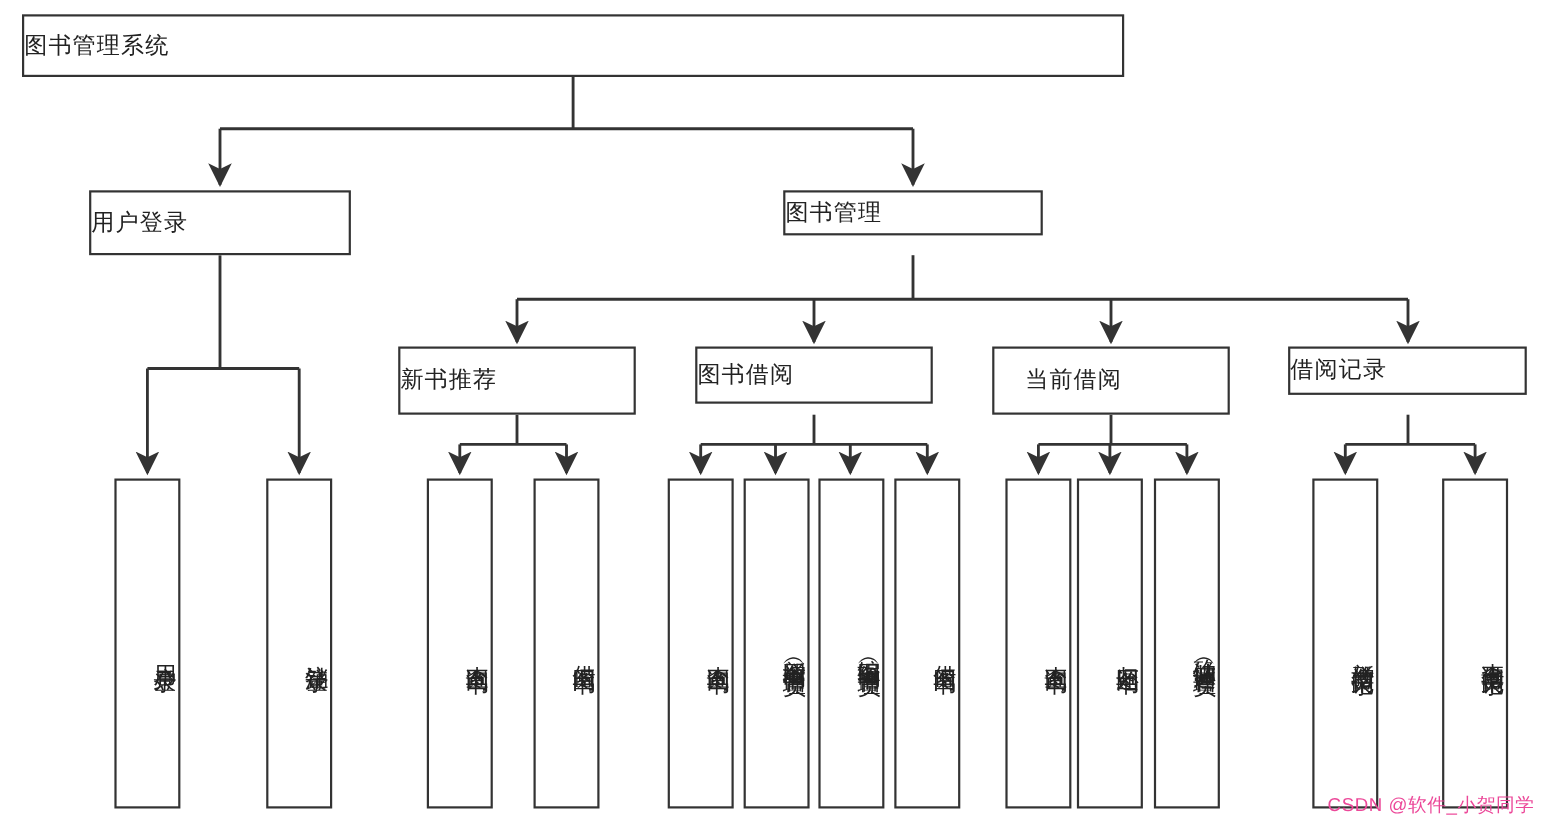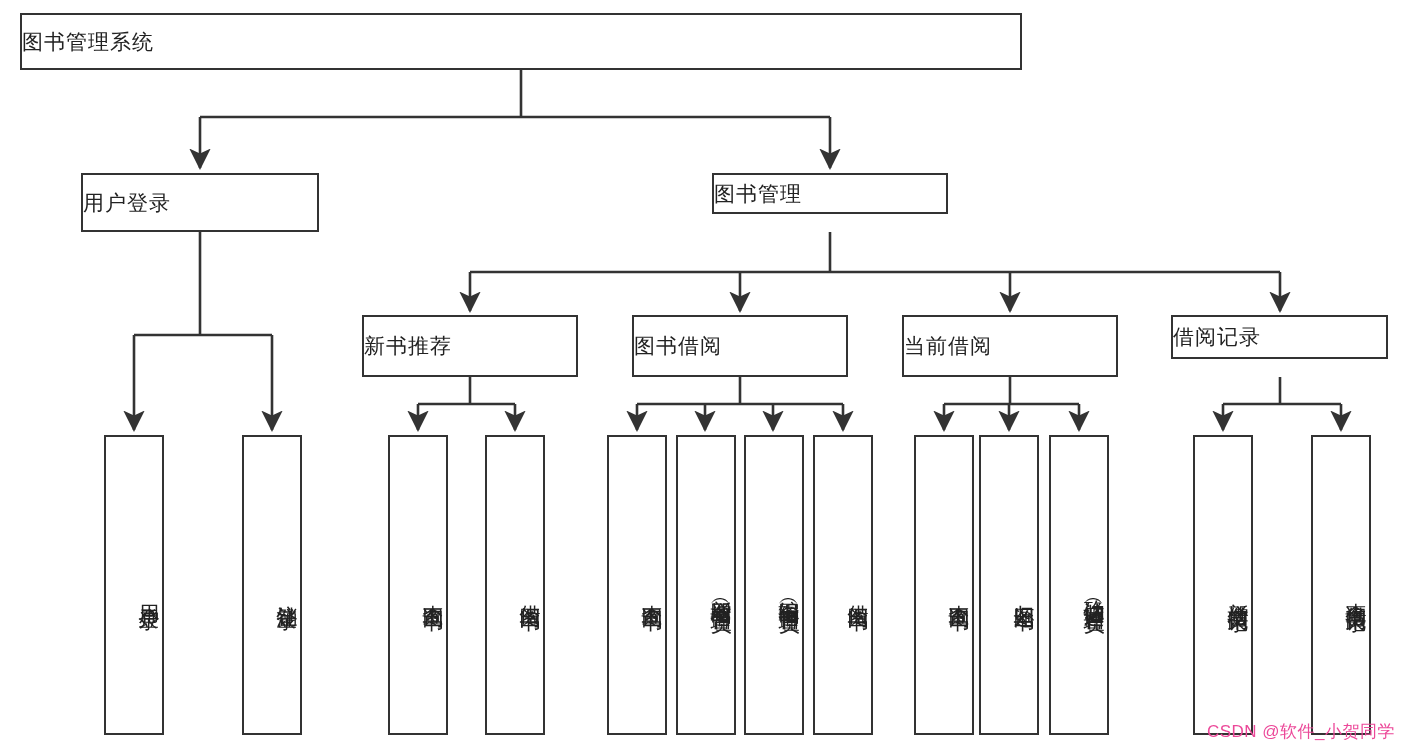--- a/index.html
+++ b/index.html
@@ -135,24 +135,24 @@
   <div class="node horiz" style="left:81px; top:173px; width:238px; height:59px;">
     <span class="label">用户登录</span>
   </div>
   <div class="node horiz" style="left:712px; top:173px; width:236px; height:41px;">
     <span class="label">图书管理</span>
   </div>
 
   <div class="node horiz" style="left:362px; top:315px; width:216px; height:62px;">
     <span class="label">新书推荐</span>
   </div>
-  <div class="node horiz" style="left:632px; top:315px; width:216px; height:62px;">
+  <div class="node horiz" style="left:632px; top:315px; width:216px; height:52px;">
     <span class="label">图书借阅</span>
   </div>
-  <div class="node horiz" style="left:902px; top:315px; width:216px; height:62px;">
+  <div class="node horiz" style="left:902px; top:315px; width:216px; height:62px;padding-left:28px;">
     <span class="label">当前借阅</span>
   </div>
   <div class="node horiz" style="left:1171px; top:315px; width:217px; height:44px;">
     <span class="label">借阅记录</span>
   </div>
 
   <div class="node vert" style="left:104px; top:435px; width:60px; height:300px;">
     <span class="label">用户登录</span>
   </div>
   <div class="node vert" style="left:242px; top:435px; width:60px; height:300px;">

